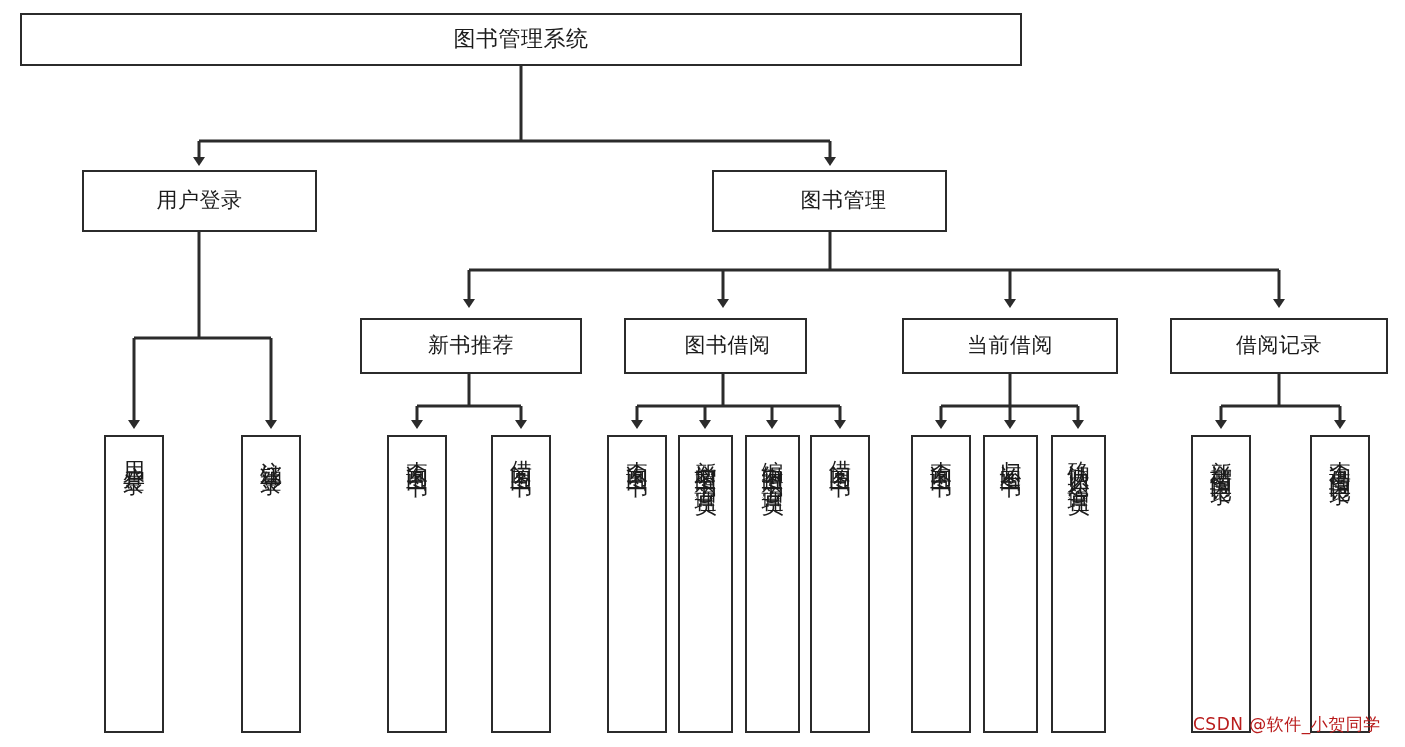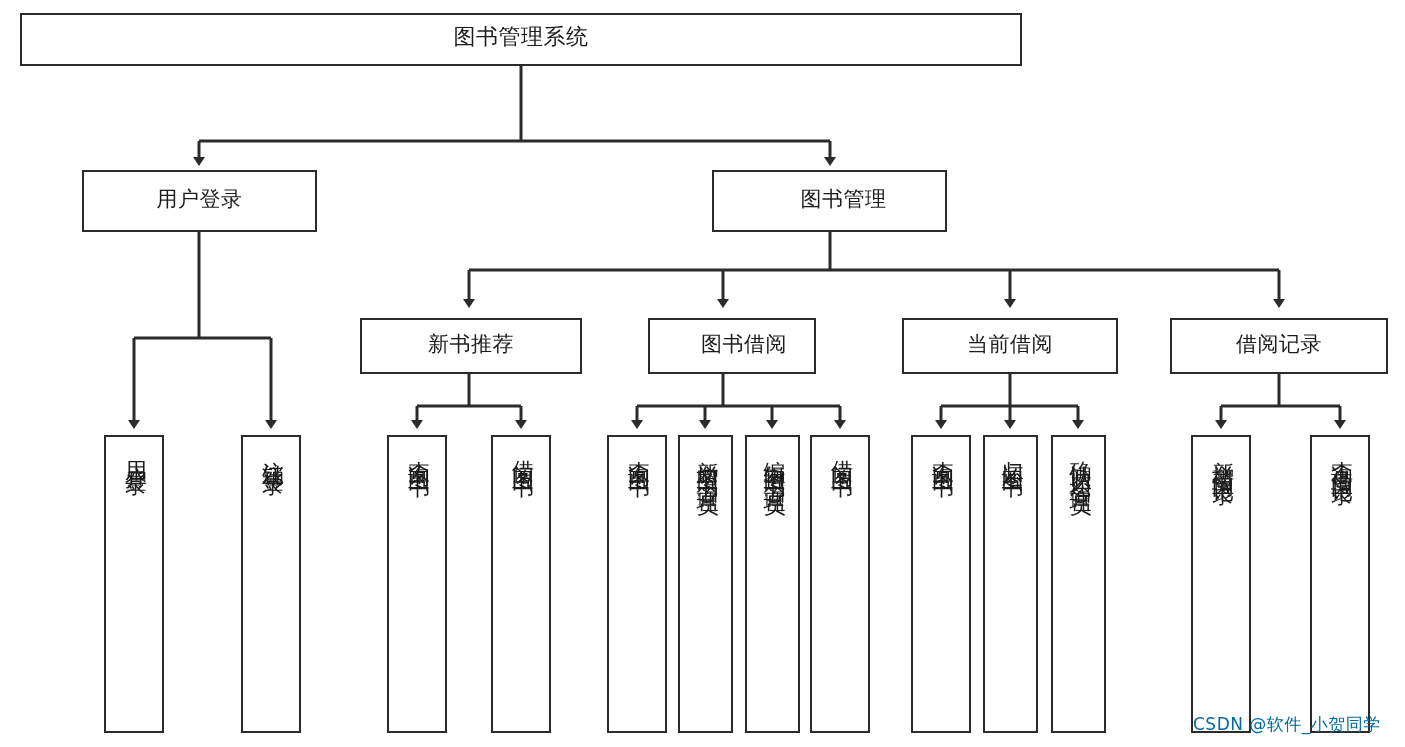--- a/index.html
+++ b/index.html
@@ -34,21 +34,20 @@
     align-items: center;
     justify-content: center;
     overflow: hidden;
   }
   .node .label {
     color: #1b1b1b;
     line-height: 1.12;
     text-align: center;
     letter-spacing: 0.5px;
     white-space: pre;
-    font-family: Liberation Mono, monospace;
   }
   .node.horiz .label {
     font-size: 21px;
   }
   .node.root .label {
     font-size: 22px;
   }
   .node.vert {
     align-items: flex-start;
     justify-content: center;
@@ -56,21 +55,21 @@
   }
   .node.vert .label {
     writing-mode: vertical-rl;
     text-orientation: upright;
     font-size: 22px;
     letter-spacing: 5px;
     line-height: 1;
   }
   .watermark {
     position: absolute;
-    color: #0369a1;
+    color: #b91c1c;
     font-size: 17px;
     white-space: nowrap;
     letter-spacing: 0.5px;
   }
 </style>
 </head>
 <body>
 
 <div id="canvas">
 
@@ -131,21 +130,21 @@
   <div class="node horiz" style="left:82px; top:170px; width:235px; height:62px;">
     <span class="label">用户登录</span>
   </div>
   <div class="node horiz" style="left:712px; top:170px; width:235px; height:62px;padding-left:28px;">
     <span class="label">图书管理</span>
   </div>
 
   <div class="node horiz" style="left:360px; top:318px; width:222px; height:56px;">
     <span class="label">新书推荐</span>
   </div>
-  <div class="node horiz" style="left:648px; top:318px; width:168px; height:56px;padding-left:24px;">
+  <div class="node horiz" style="left:624px; top:318px; width:183px; height:56px;padding-left:24px;">
     <span class="label">图书借阅</span>
   </div>
   <div class="node horiz" style="left:1170px; top:318px; width:218px; height:56px;">
     <span class="label">借阅记录</span>
   </div>
   <div class="node horiz" style="left:902px; top:318px; width:216px; height:56px;">
     <span class="label">当前借阅</span>
   </div>
 
   <div class="node vert" style="left:104px; top:435px; width:60px; height:298px;">

